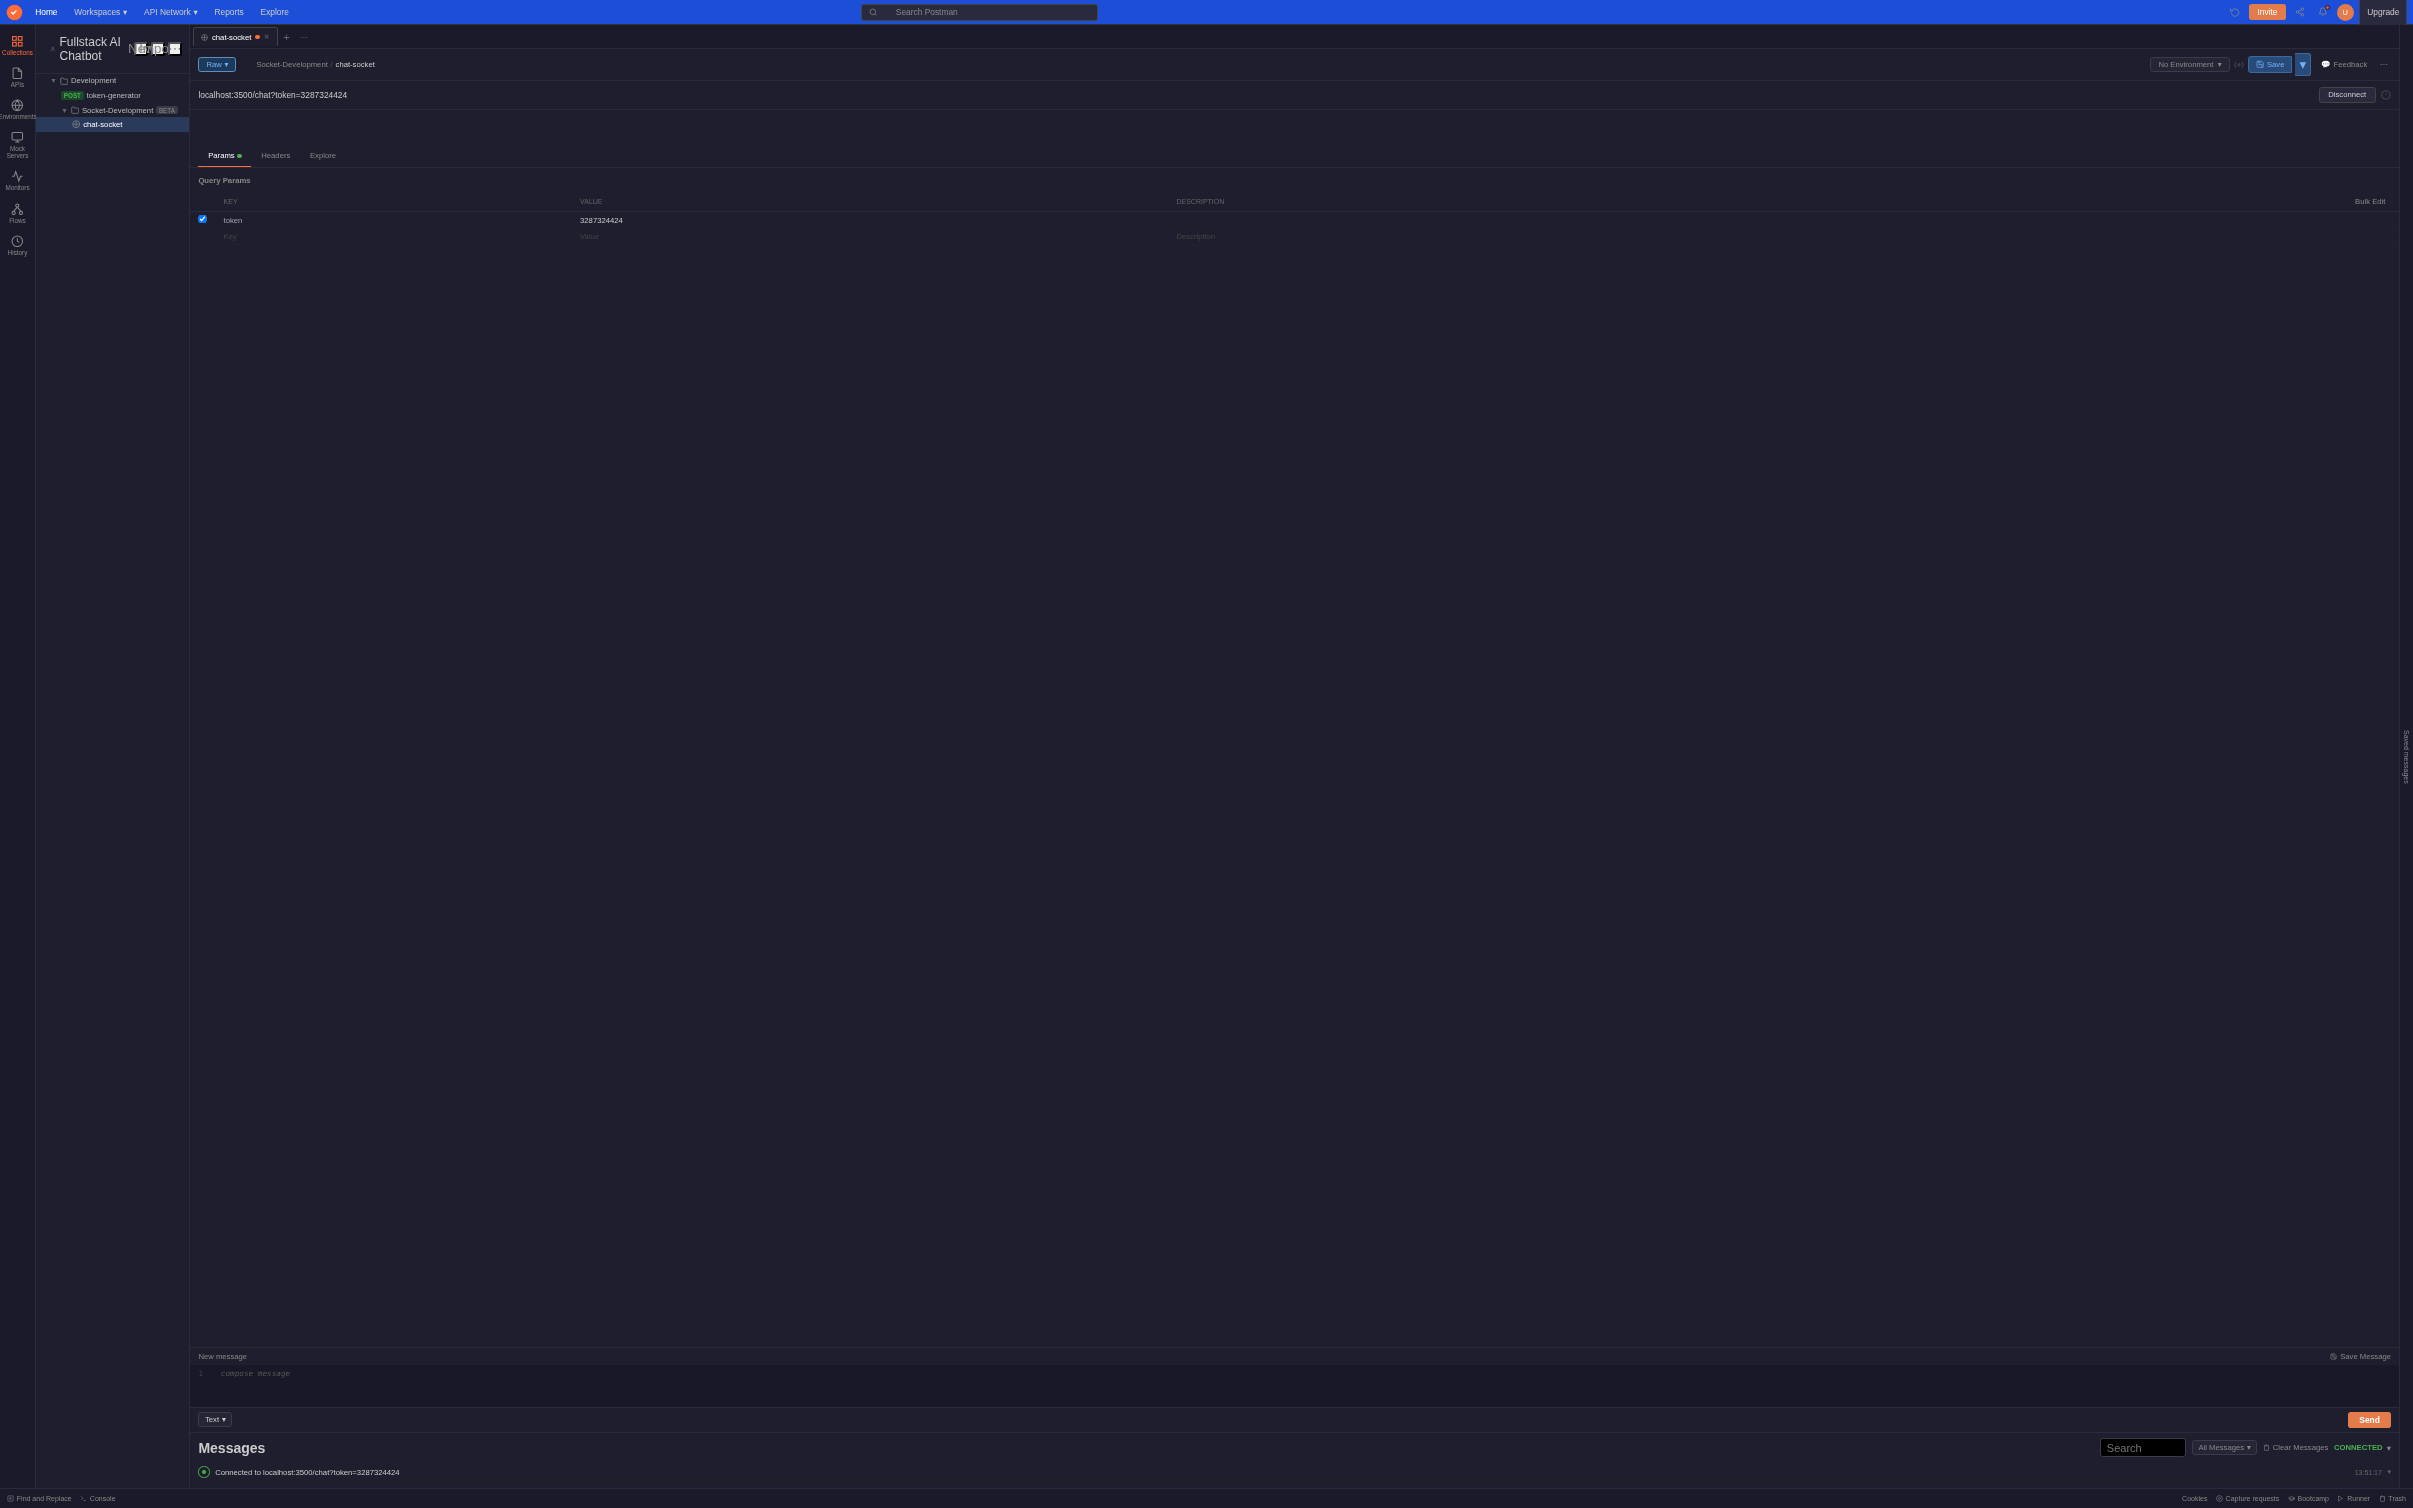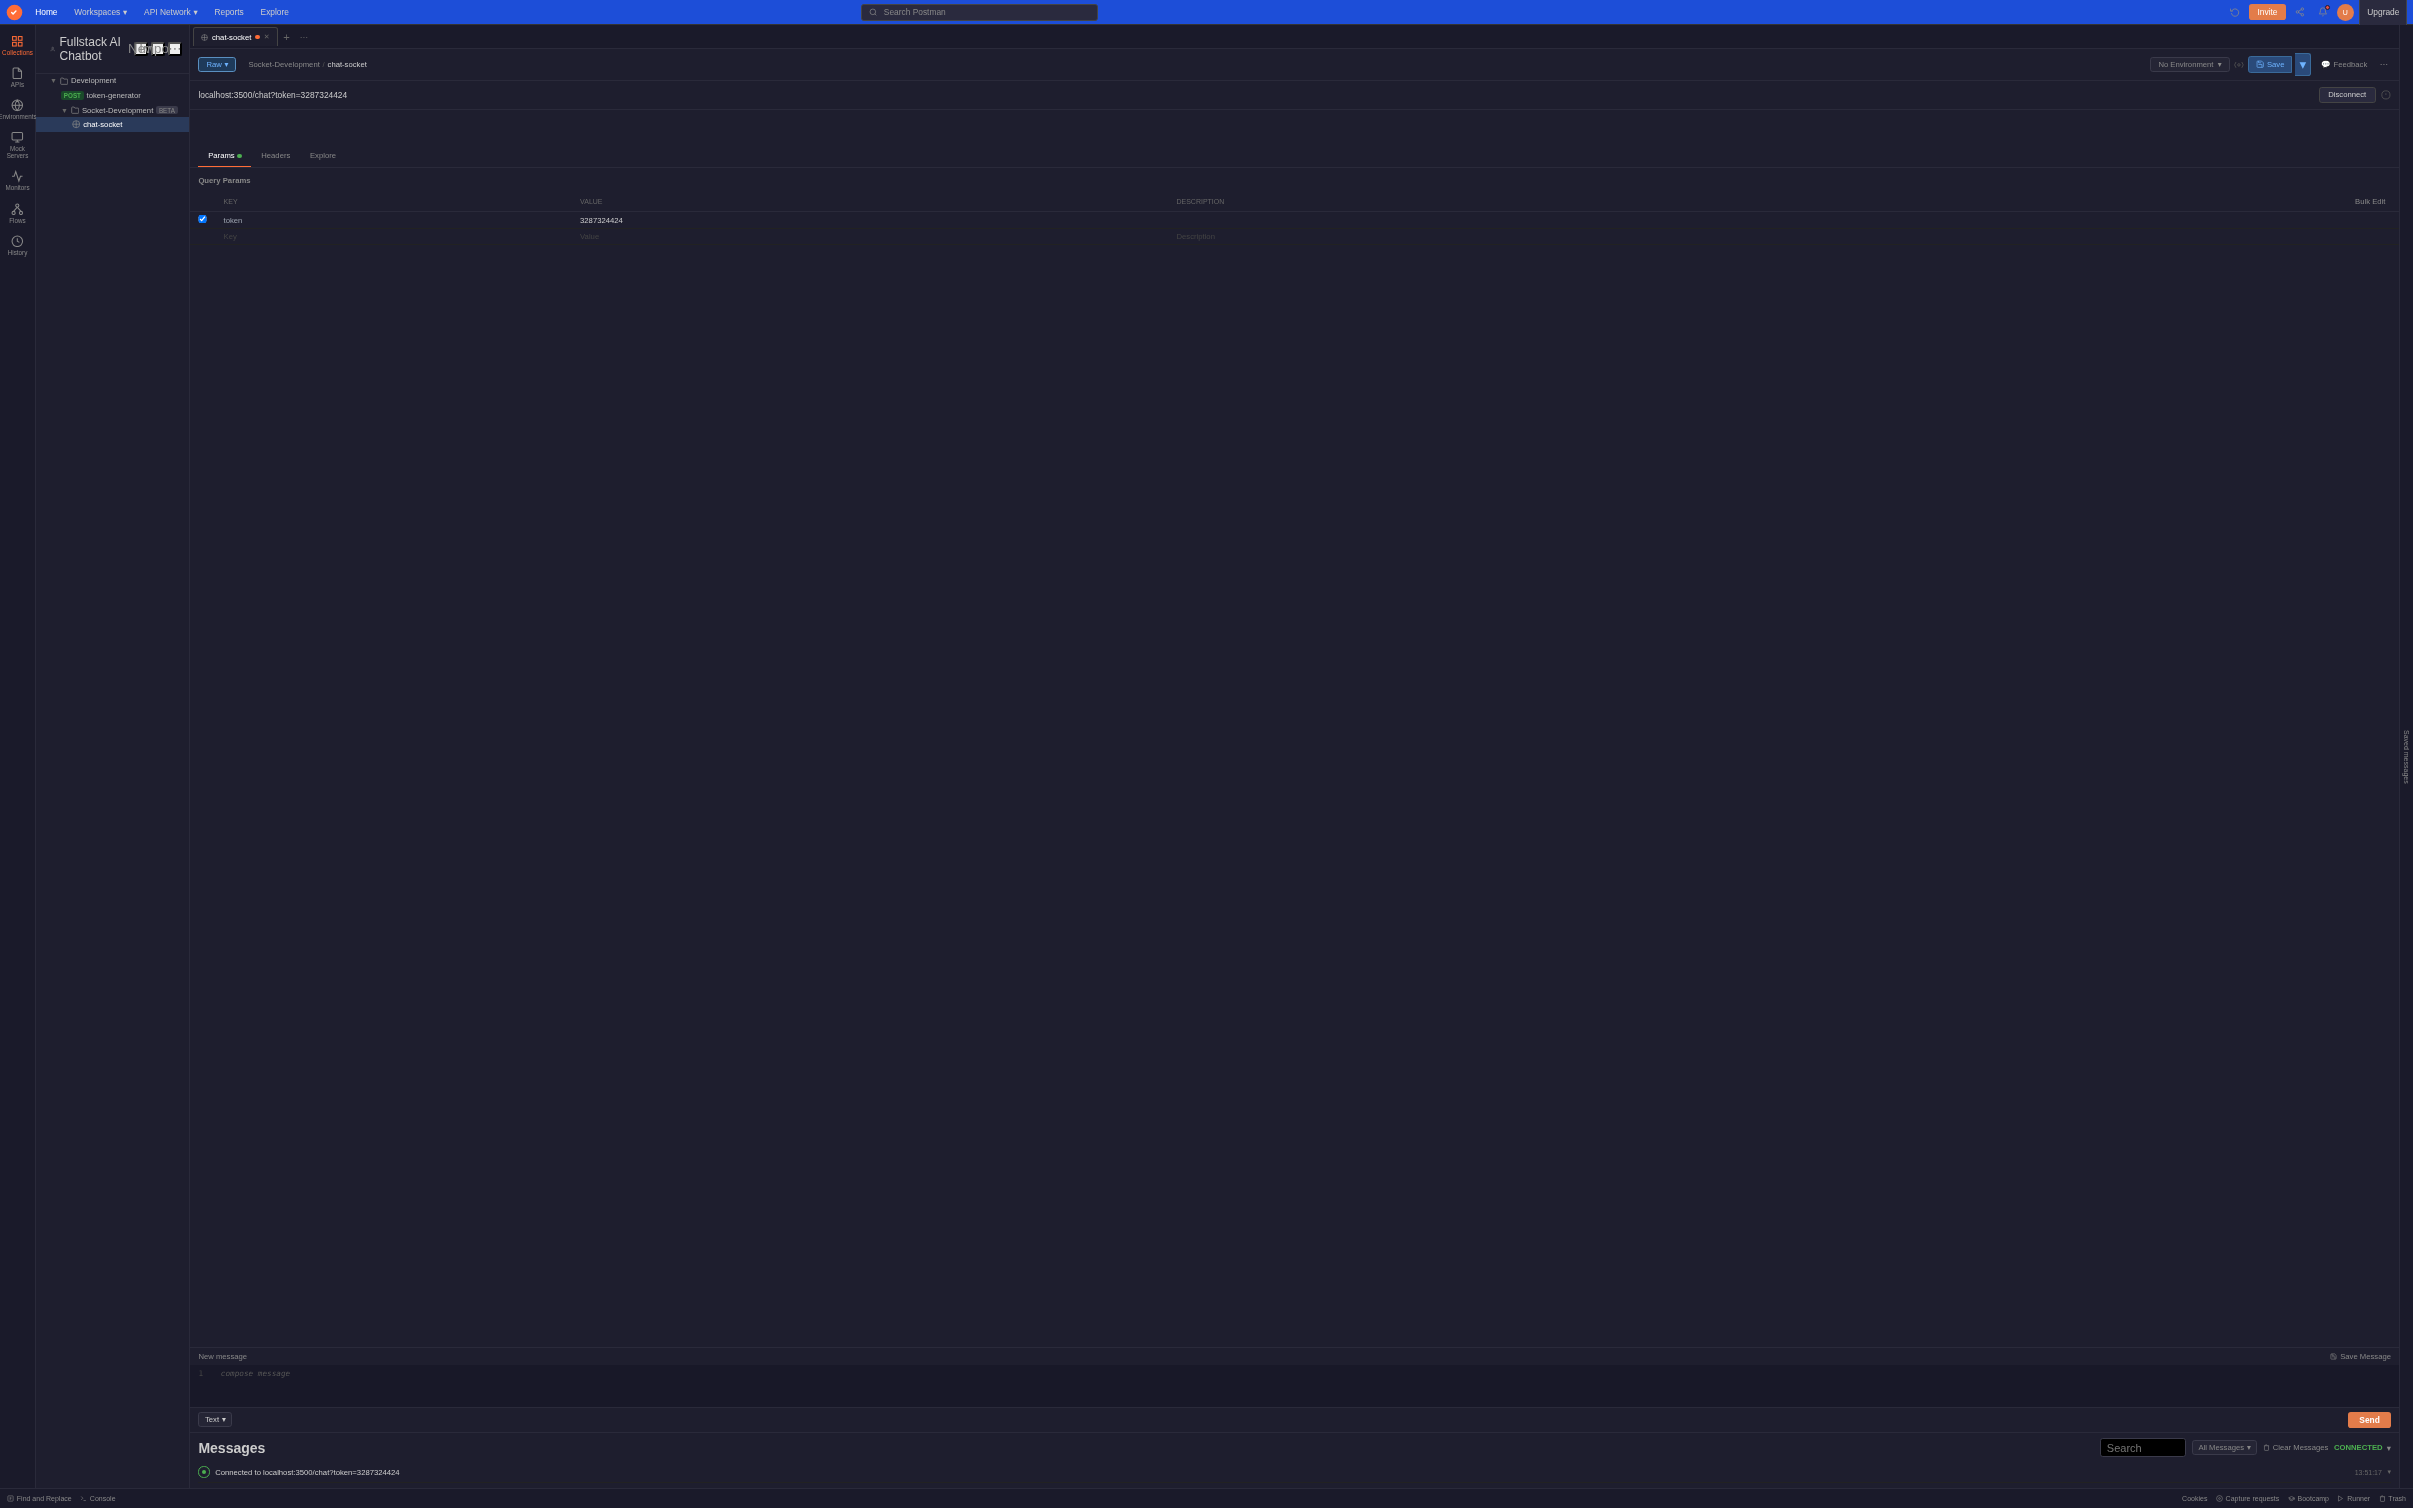--- a/index.html
+++ b/index.html
@@ -51,21 +51,21 @@
     .search-bar {
       flex: 1;
       max-width: 237px;
       margin: 0 auto;
       background: #2a2a3e;
       border: 0.7px solid #444;
       border-radius: 2.8px;
       display: flex;
       align-items: center;
       padding: 0 7px;
-      gap: 6px;
+      gap: 18px;
       height: 17px;
       color: #888;
       cursor: pointer;
     }
     .nav-right {
       display: flex;
       align-items: center;
       gap: 5.6px;
       margin-left: auto;
     }
@@ -259,21 +259,21 @@
     
     .toolbar {
       display: flex;
       align-items: center;
       justify-content: space-between;
       padding: 4.2px 8.4px;
       border-bottom: 0.7px solid #2a2a3a;
       background: #1e1e2e;
       flex-shrink: 0;
     }
-    .toolbar-left { display: flex; align-items: center; gap: 12px; }
+    .toolbar-left { display: flex; align-items: center; gap: 20px; }
     .toolbar-right { display: flex; align-items: center; gap: 4.2px; }
     .breadcrumb {
       display: flex;
       align-items: center;
       gap: 2.8px;
       font-size: 7.7px;
       color: #888;
     }
     .breadcrumb-link { color: #888; cursor: pointer; }
     .breadcrumb-sep { color: #555; }

